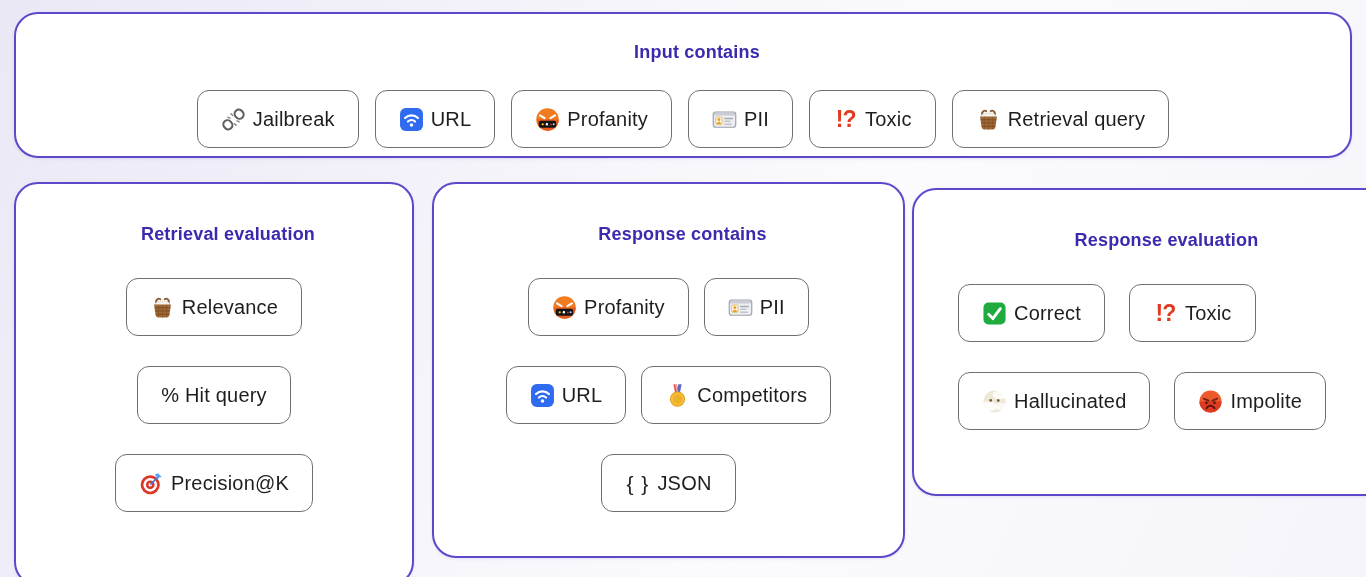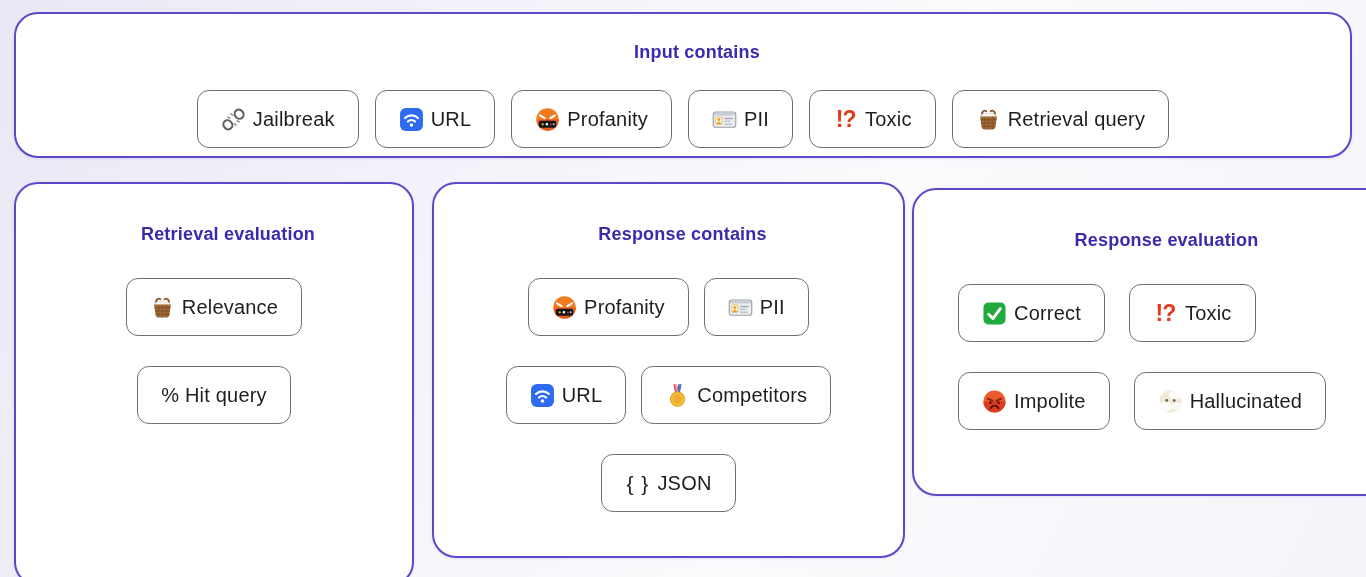--- a/index.html
+++ b/index.html
@@ -181,20 +181,35 @@
         <span class="label">Relevance</span>
       </div>
     </div>
 
     <div class="chip-row">
       <div class="chip">
         <span class="label">% Hit query</span>
       </div>
     </div>
 
+    <div class="chip-row">
+      <div class="chip">
+        <span class="icon">
+          <svg viewBox="0 0 24 24" width="25" height="25">
+            <circle cx="10.8" cy="13.2" r="9.2" fill="#dd3726"></circle>
+            <circle cx="10.8" cy="13.2" r="6.6" fill="#fff"></circle>
+            <circle cx="10.8" cy="13.2" r="4.2" fill="#dd3726"></circle>
+            <circle cx="10.8" cy="13.2" r="1.7" fill="#fff"></circle>
+            <path d="M10.8 13.2l8.8-8.8" stroke="#3f76d2" stroke-width="1.6" fill="none"></path>
+            <path d="M18.2 2.2l3.6 3.6-2.5.4-1.9 1.9-.4-2.5-1.9-1.9z" fill="#5e9cf5"></path>
+          </svg>
+        </span>
+        <span class="label">Precision@K</span>
+      </div>
+    </div>
 
   </div>
 </section>
 
 <section class="panel panel-mid">
   <h2 class="panel-title">Response contains</h2>
   <div class="rows">
 
     <div class="chip-row">
       <div class="chip">
@@ -282,40 +297,40 @@
       <div class="chip">
         <span class="icon glyph-red">!?</span>
         <span class="label">Toxic</span>
       </div>
     </div>
 
     <div class="chip-row">
       <div class="chip">
         <span class="icon">
           <svg viewBox="0 0 24 24" width="25" height="25">
+            <circle cx="12" cy="12" r="10.6" fill="#efe8d7"></circle>
+            <circle cx="8.4" cy="11" r="1.3" fill="#6f5b3e"></circle>
+            <circle cx="15.6" cy="11" r="1.3" fill="#6f5b3e"></circle>
+            <ellipse cx="6.5" cy="16.8" rx="8" ry="4.6" fill="#ffffff" opacity="0.85"></ellipse>
+            <ellipse cx="17" cy="5.8" rx="7" ry="4" fill="#ffffff" opacity="0.8"></ellipse>
+            <ellipse cx="18.8" cy="16.8" rx="6" ry="3.6" fill="#ffffff" opacity="0.75"></ellipse>
+          </svg>
+        </span>
+        <span class="label">Hallucinated</span>
+      </div>
+      <div class="chip">
+        <span class="icon">
+          <svg viewBox="0 0 24 24" width="25" height="25">
             <circle cx="12" cy="12" r="10.6" fill="#ed5a2c"></circle>
             <path d="M12 22.6A10.6 10.6 0 0 0 22.6 12h-21.2A10.6 10.6 0 0 0 12 22.6z" fill="#dd3a22"></path>
             <path d="M5.6 9.3l4.6 2M18.4 9.3l-4.6 2" stroke="#7e2413" stroke-width="1.9" stroke-linecap="round" fill="none"></path>
             <circle cx="8.1" cy="13.2" r="1.2" fill="#4e130a"></circle>
             <circle cx="15.9" cy="13.2" r="1.2" fill="#4e130a"></circle>
             <path d="M8.2 18.5c1.1-1.7 2.4-2.5 3.8-2.5s2.7.8 3.8 2.5" fill="none" stroke="#4e130a" stroke-width="1.8" stroke-linecap="round"></path>
           </svg>
         </span>
         <span class="label">Impolite</span>
       </div>
-      <div class="chip">
-        <span class="icon">
-          <svg viewBox="0 0 24 24" width="25" height="25">
-            <circle cx="12" cy="12" r="10.6" fill="#efe8d7"></circle>
-            <circle cx="8.4" cy="11" r="1.3" fill="#6f5b3e"></circle>
-            <circle cx="15.6" cy="11" r="1.3" fill="#6f5b3e"></circle>
-            <ellipse cx="6.5" cy="16.8" rx="8" ry="4.6" fill="#ffffff" opacity="0.85"></ellipse>
-            <ellipse cx="17" cy="5.8" rx="7" ry="4" fill="#ffffff" opacity="0.8"></ellipse>
-            <ellipse cx="18.8" cy="16.8" rx="6" ry="3.6" fill="#ffffff" opacity="0.75"></ellipse>
-          </svg>
-        </span>
-        <span class="label">Hallucinated</span>
-      </div>
     </div>
 
 
   </div>
 </section>
 
 </body></html>

